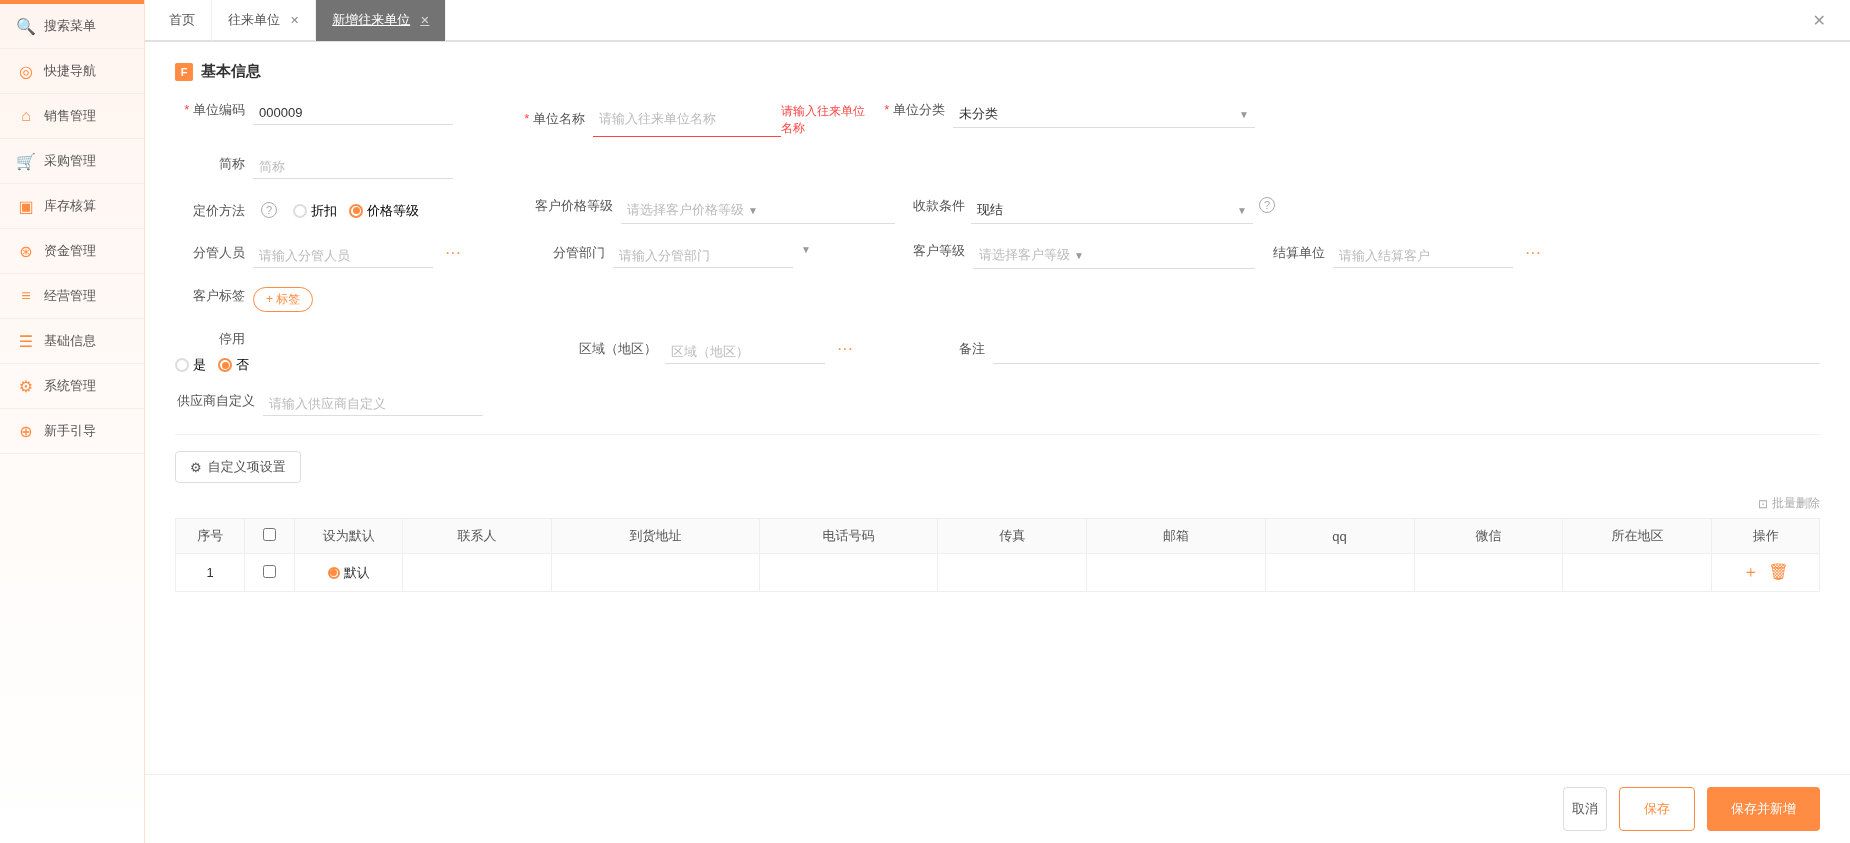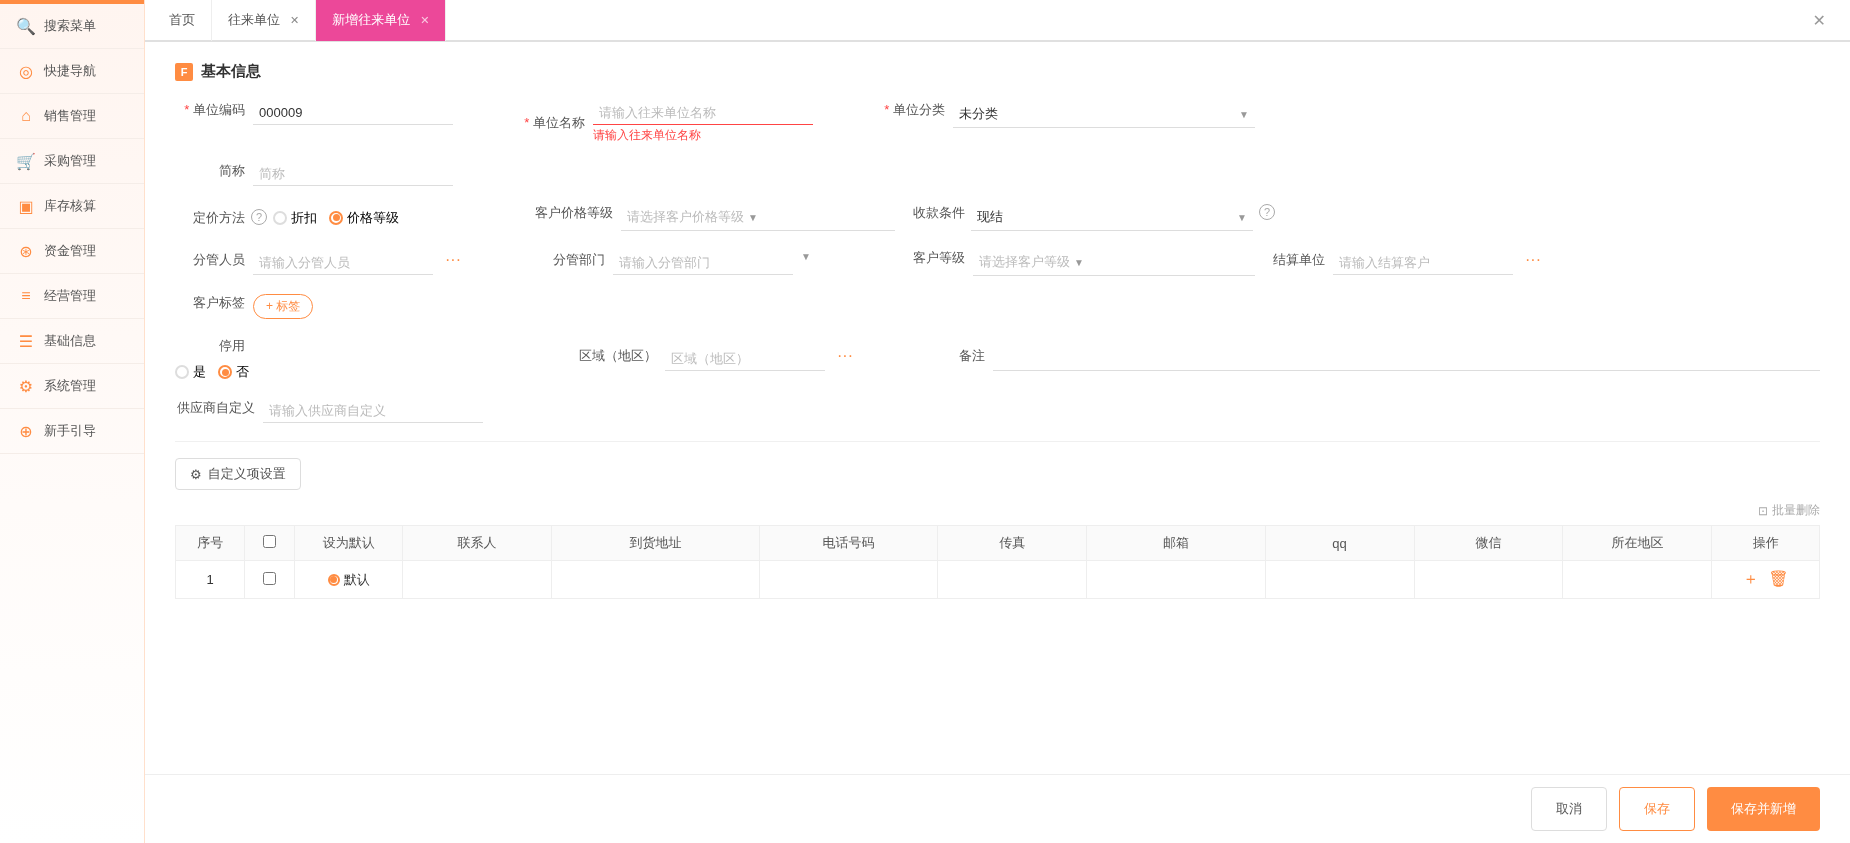--- a/index.html
+++ b/index.html
@@ -61,22 +61,23 @@
       padding: 0 16px;
       height: 42px;
       cursor: pointer;
       font-size: 13px;
       color: #555;
       border-right: 1px solid #eee;
       gap: 6px;
       white-space: nowrap;
     }
     .tab.active {
-      background: #ec4899;
+      background: #737373;
       color: #fff;
+      text-decoration: underline;
     }
     .tab .close-btn {
       font-size: 11px;
       margin-left: 4px;
       opacity: 0.7;
     }
     .tab-close-main {
       margin-left: auto;
       padding: 0 16px;
       cursor: pointer;
@@ -299,21 +300,21 @@
     
     .footer {
       background: #fff;
       border-top: 1px solid #eee;
       padding: 12px 30px;
       display: flex;
       justify-content: flex-end;
       gap: 12px;
     }
     .btn-cancel {
-      padding: 8px 24px;
+      padding: 8px 8px;
       border: 1px solid #ddd;
       background: #fff;
       color: #555;
       border-radius: 4px;
       cursor: pointer;
       font-size: 13px;
     }
     .btn-save {
       padding: 12px 24px;
       border: none;
@@ -327,21 +328,21 @@
     .btn-save-new {
       padding: 8px 24px;
       border: none;
       background: #ff8c42;
       color: #fff;
       border-radius: 4px;
       cursor: pointer;
       font-size: 13px;
     }
 
-    .field-wrapper { display: flex; flex-direction: column; flex: 1; }
+    .field-wrapper { display: flex; flex: 1; }
   </style>
 </head>
 <body>
 
 <div class="sidebar">
   <div class="sidebar-top"></div>
 
   <div class="sidebar-item">
     <span class="icon">🔍</span>
     <span>搜索菜单</span>
@@ -437,21 +438,21 @@
 
     <div class="form-row">
       <div class="form-field" style="max-width:340px;">
         <span class="form-label">简称</span>
         <input class="form-input" style="max-width: 200px;" placeholder="简称">
       </div>
     </div>
 
     <div class="form-row" style="align-items:center;">
 
-      <div class="form-field" style="max-width:360px; gap:6px;">
+      <div class="form-field" style="max-width:360px; gap:16px;">
         <span class="form-label" style="white-space:nowrap;">定价方法</span>
         <span class="help-icon">?</span>
         <div class="radio-group">
           <label class="radio-item">
             <div class="radio-circle"></div>
             <span>折扣</span>
           </label>
           <label class="radio-item">
             <div class="radio-circle checked"></div>
             <span>价格等级</span>

